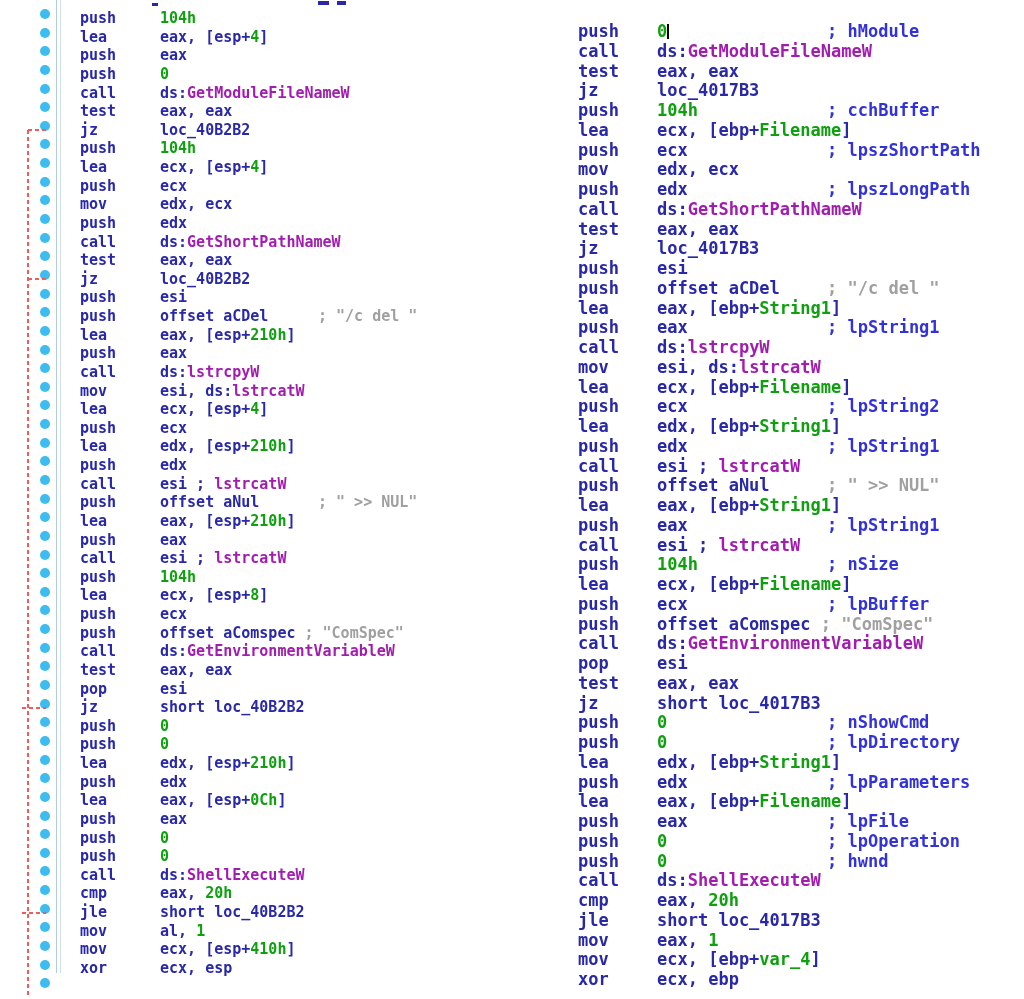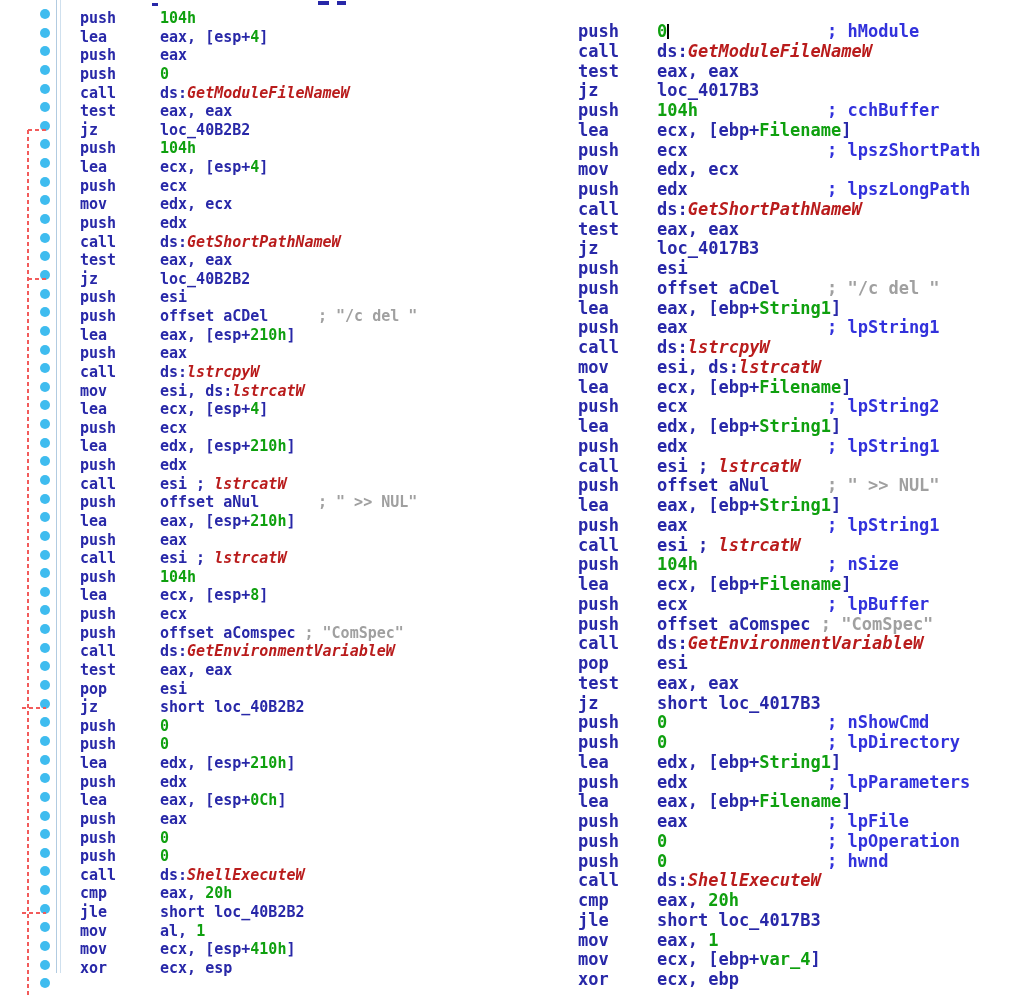--- a/index.html
+++ b/index.html
@@ -22,21 +22,21 @@
   .lcol .line{position:relative;height:18.64px;line-height:18.64px;}
   .lcol .mn{display:inline-block;width:80px;}
   .lcol .cmt{position:absolute;left:238px;top:0;}
   .rcol{left:578px;top:22px;font-size:17px;}
   .rcol .line{position:relative;height:19.75px;line-height:19.75px;}
   .rcol .mn{display:inline-block;width:79px;}
   .rcol .cmt{position:absolute;left:249px;top:0;}
   
   .n{color:#2828a8;}   
   .g{color:#0fa00f;}   
-  .m{color:#b91c1c;font-style:italic;}   
+  .m{color:#a21caf;}   
   .y{color:#a0a0a0;}   
   .b{color:#3232dc;}   
   .cursor{display:inline-block;width:2px;height:15px;background:#000;vertical-align:-2px;}
 </style>
 </head>
 <body>
 
 <div id="canvas">
 
   <div id="gutter">

